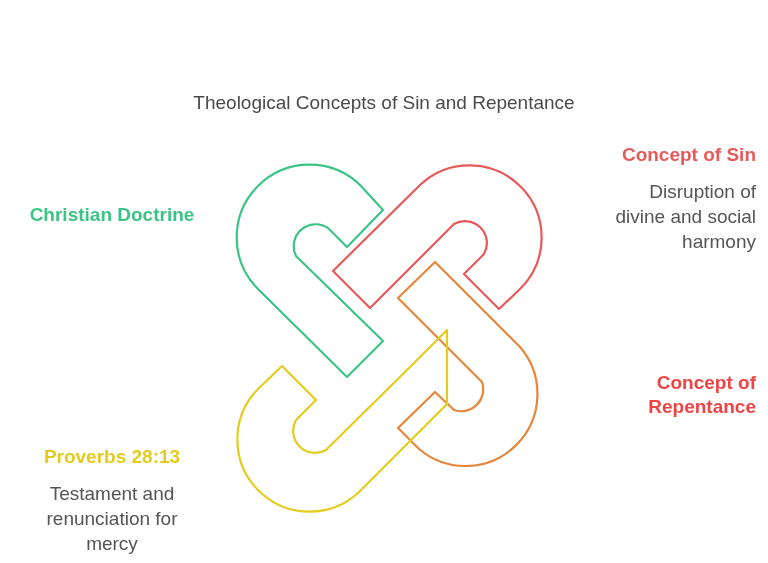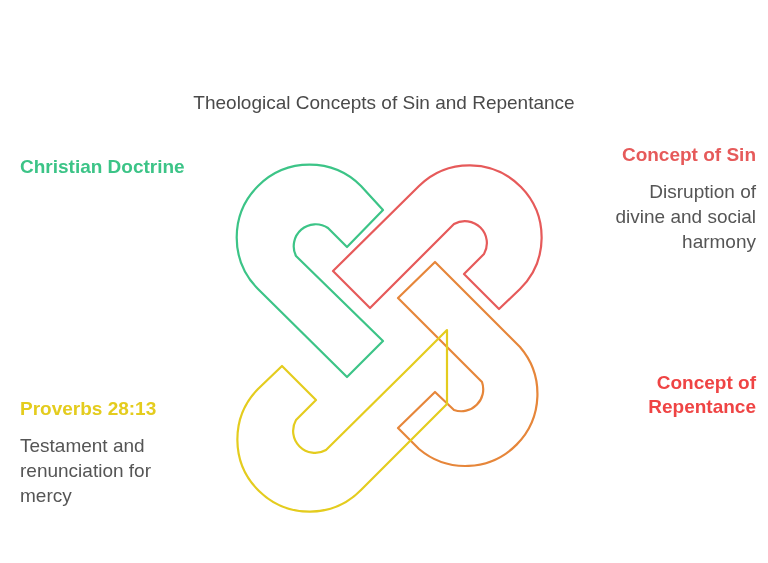--- a/index.html
+++ b/index.html
@@ -1,21 +1,21 @@
 <!DOCTYPE html>
 <html><head>
 <meta charset="utf-8">
 <style>
   html, body { margin: 0; padding: 0; background: #ffffff; }
   body { width: 768px; height: 563px; position: relative; overflow: hidden; font-family: "Liberation Sans", sans-serif; }
   .title { position: absolute; left: 0; width: 768px; top: 52px; text-align: center; font-size: 19px; color: #4a4a4a; margin-top: 40px; }
   .block { position: absolute; }
   .block .head { font-weight: bold; font-size: 19px; line-height: 24px; }
   .block .desc { font-size: 19px; line-height: 25px; color: #555555; margin-top: 12px; }
-  .left { text-align: left; }
+  .left { text-align: center; margin-top: 48px; }
   .right { text-align: right; }
   #b-green { left: 20px; width: 184px; top: 155px; }
   #b-red { left: 566px; width: 190px; top: 143px; }
   #b-yellow { left: 20px; width: 184px; top: 397px; }
   #b-orange { left: 566px; width: 190px; top: 371px; }
   svg.knot { position: absolute; left: 0; top: 0; }
   .knot path { fill: none; stroke-width: 2.2; stroke-linejoin: round; }
 </style>
 </head>
 <body>

